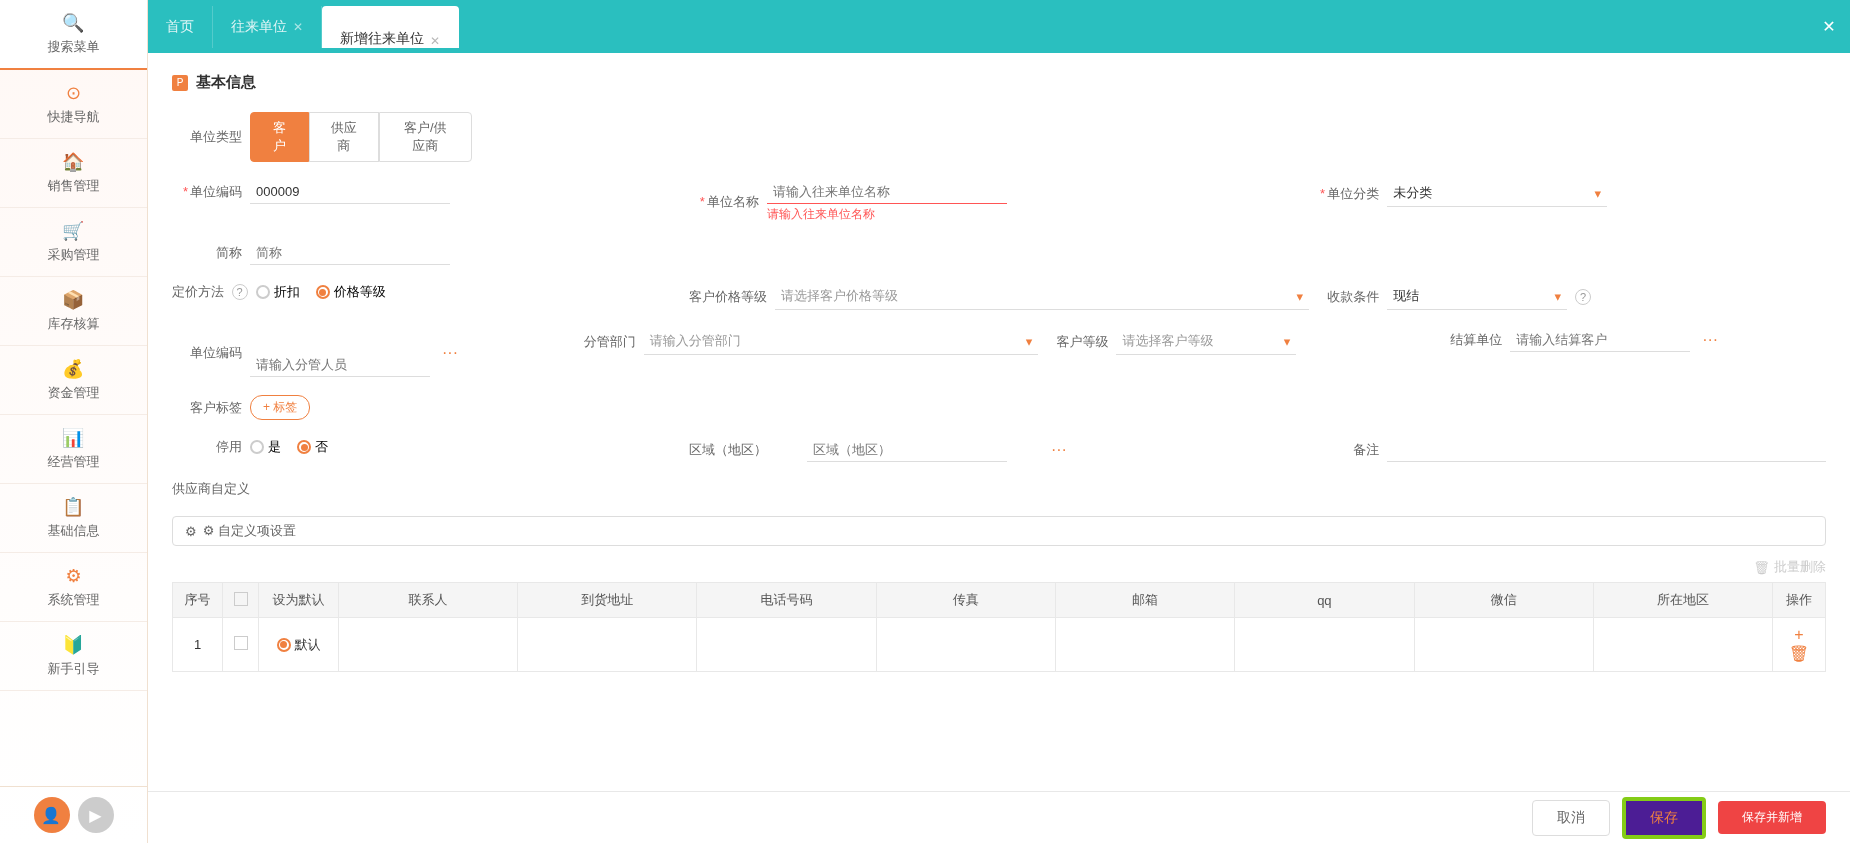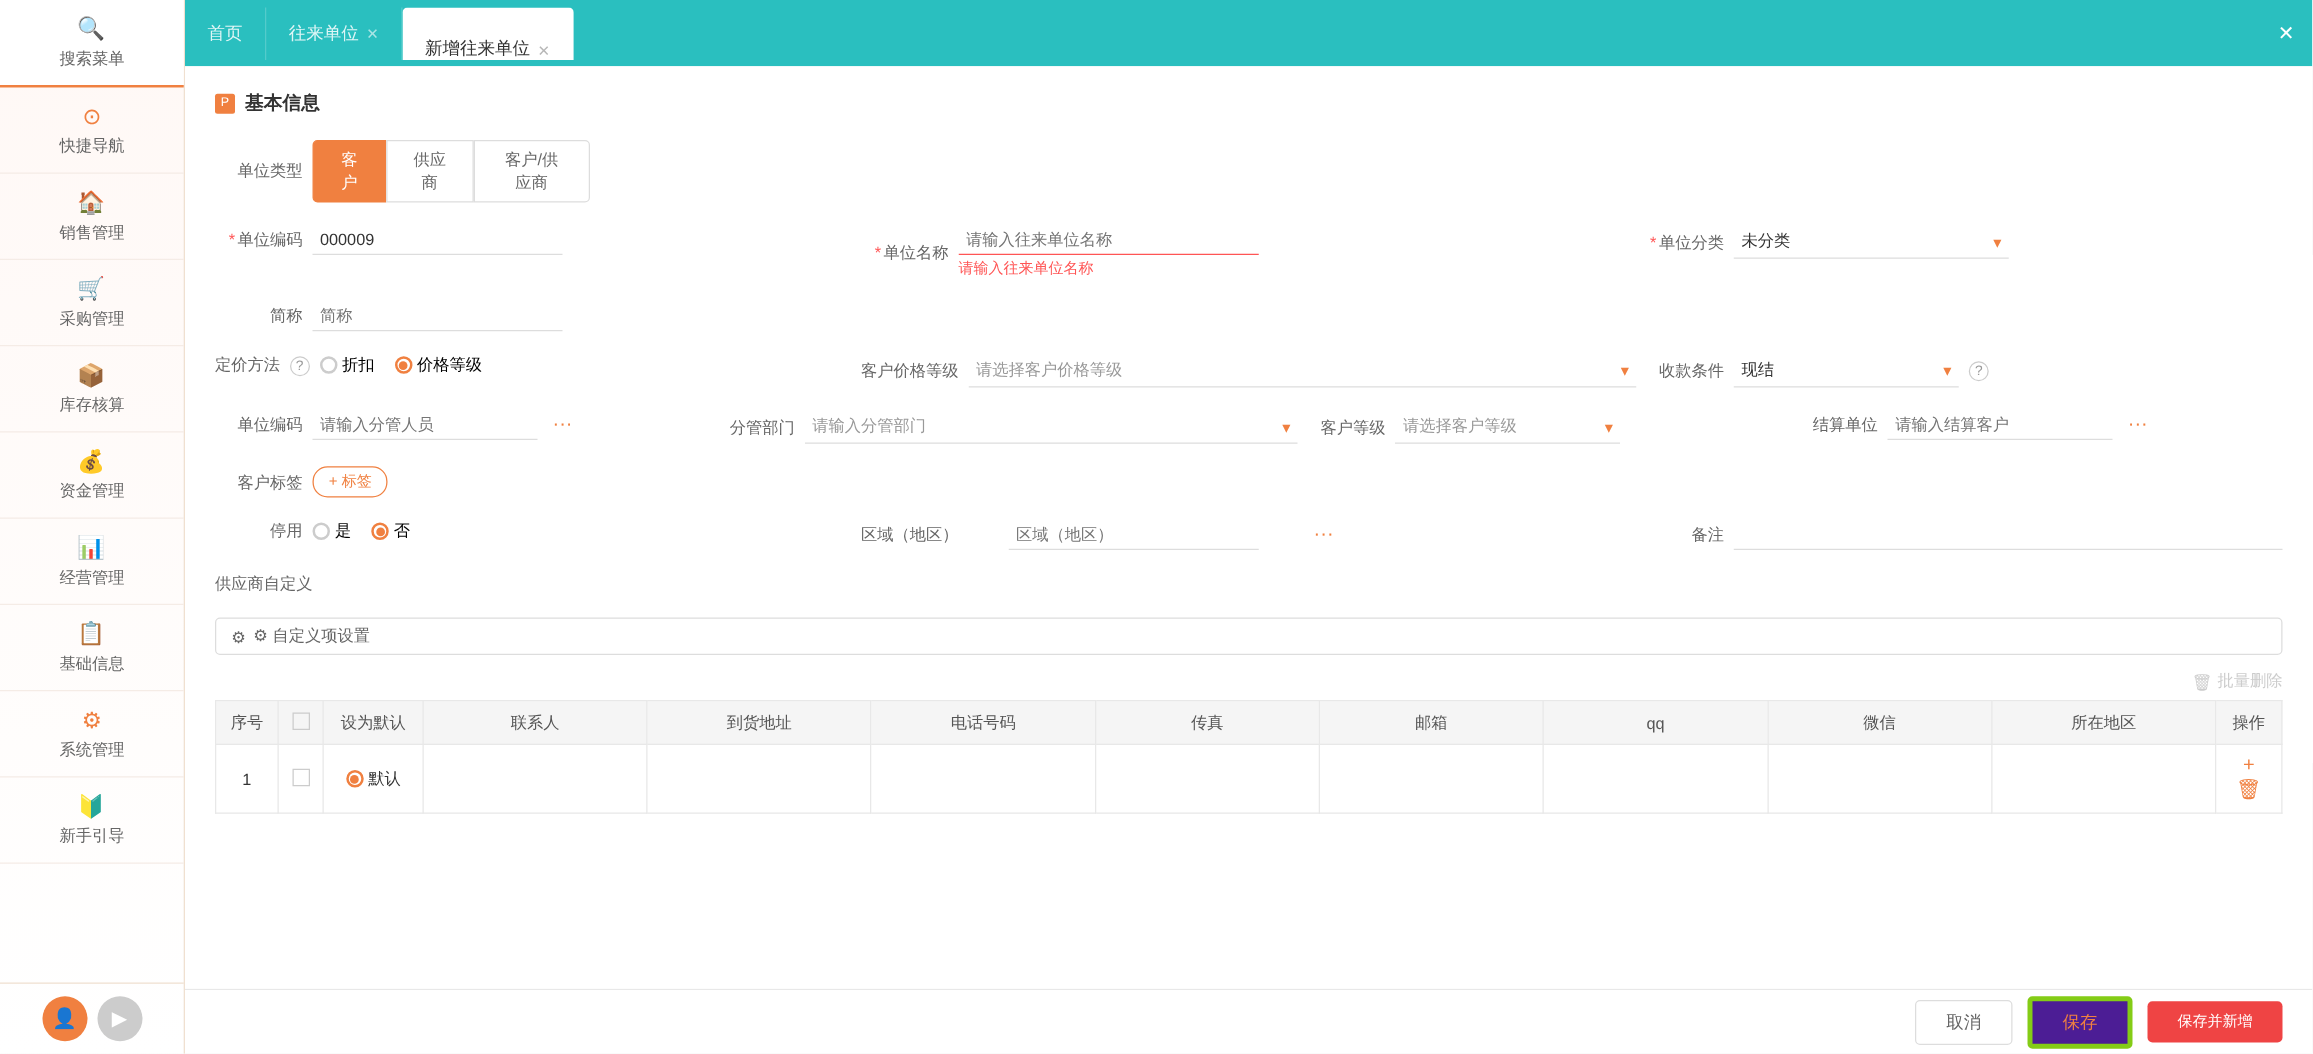--- a/index.html
+++ b/index.html
@@ -487,21 +487,21 @@
           <span class="chevron">▾</span>
         </div>
         <span class="help-icon">?</span>
       </div>
     </div>
 
     <div class="form-row">
 
       <div class="form-field">
         <span class="form-label">单位编码</span>
-        <input class="form-input-box" type="text" placeholder="请输入分管人员" style="max-width: 180px;">
+        <input class="form-input-box" type="text" placeholder="请输入分管人员" style="max-width: 180px; margin-top: 25px;">
         <span class="dots-btn">···</span>
       </div>
 
       <div class="form-field" style="flex:1.2;">
         <span class="form-label">分管部门</span>
         <div class="form-select">
           <span>请输入分管部门</span>
           <span class="chevron">▾</span>
         </div>
       </div>

